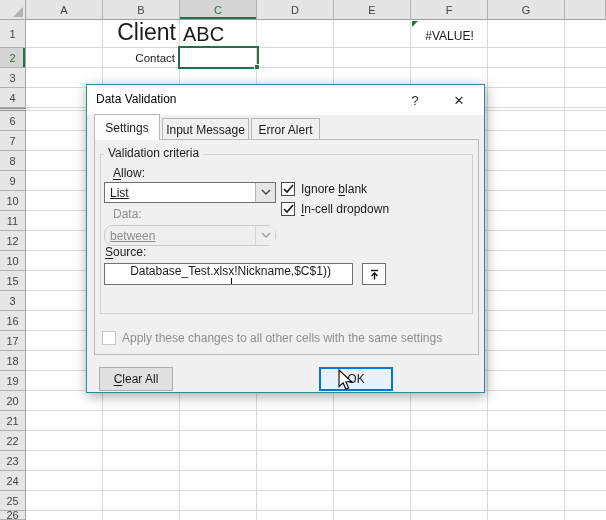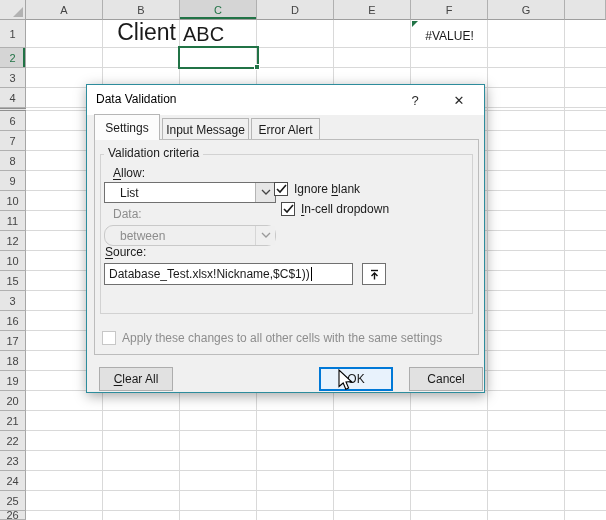--- a/index.html
+++ b/index.html
@@ -55,32 +55,32 @@
   .panel{position:absolute;left:7px;top:54px;width:385px;height:216px;background:#f0f0f0;
          border:1px solid #bcbcbc;z-index:1;}
   .fieldset{position:absolute;left:13px;top:69px;width:373px;height:160px;
          border:1px solid #d2d2d2;z-index:2;}
   .fs-label{position:absolute;left:17px;top:61px;background:#f0f0f0;padding:0 4px;z-index:3;}
   .dlabel{position:absolute;z-index:3;}
   .ak{text-decoration:underline;text-underline-offset:2px;}
   .gray{color:#8d8d8d;}
   .combo{position:absolute;height:21px;width:172px;background:#fff;border:1px solid #707070;
          display:flex;align-items:center;z-index:3;}
-  .combo .ctext{flex:1;padding-left:15px;}
+  .combo .ctext{flex:1;padding-left:5px;text-decoration:underline;}
   .combo .cbtn{width:20px;height:100%;background:#e6e6e6;border-left:1px solid #b5b5b5;
          display:flex;align-items:center;justify-content:center;}
   .combo.disabled{background:#efefef;border-color:#c9c9c9;color:#8d8d8d;border-radius:9px;}
   .combo.disabled .cbtn{background:#efefef;border-left-color:#d6d6d6;}
   .checkline{position:absolute;display:flex;align-items:center;z-index:3;}
   .cb{width:14px;height:14px;background:#fff;border:1px solid #4a4a4a;margin-right:6px;
       display:flex;align-items:center;justify-content:center;flex:none;}
   .cb.disabled{border-color:#c7c7c7;}
   .input{position:absolute;left:17px;top:178px;width:249px;height:22px;background:#fff;
          border:1px solid #707070;display:flex;align-items:center;padding-left:4px;z-index:3;
-         white-space:nowrap;overflow:hidden;}
+         white-space:nowrap;overflow:hidden;flex-direction:column;}
   .caret{width:1px;height:14px;background:#000;margin-left:1px;}
   .collapse-btn{position:absolute;left:275px;top:178px;width:24px;height:22px;background:#fff;
          border:1px solid #707070;display:flex;align-items:center;justify-content:center;z-index:3;}
   .btn{position:absolute;top:282px;height:24px;background:#e1e1e1;border:1px solid #adadad;
        display:flex;align-items:center;justify-content:center;z-index:3;color:#1a1a1a;}
   .btn.clear{left:12px;width:74px;}
   .btn.ok{left:232px;width:74px;background:#e8f2fc;border:2px solid #0078d7;}
   .btn.cancel{left:322px;width:74px;}
   .cursor{position:absolute;left:338px;top:369px;z-index:100;}
 </style>
@@ -160,20 +160,21 @@
       <div class="gl-h" style="top: 410px;"></div>
       <div class="gl-h" style="top: 430px;"></div>
       <div class="gl-h" style="top: 450px;"></div>
       <div class="gl-h" style="top: 470px;"></div>
       <div class="gl-h" style="top: 490px;"></div>
       <div class="gl-h" style="top: 510px;"></div>
     </div>
 
   <div class="cell b1">Client</div>
   <div class="cell c1">ABC</div>
+  <div class="cell b2">Contact</div>
   <div class="cell f1">#VALUE!</div>
   <div class="err-tri"></div>
   <div class="sel-box"></div>
   <div class="fill-handle"></div>
 
   <div class="dialog">
     <div class="titlebar">
       <span class="title">Data Validation</span>
       <span class="tb-btn tb-help">?</span>
       <span class="tb-btn tb-close">✕</span>
@@ -190,21 +191,21 @@
     <div class="dlabel" style="left:26px;top:81px;"><span class="ak">A</span><span>llow:</span></div>
     <div class="combo" style="left:17px;top:97px;">
       <span class="ctext">List</span>
       <span class="cbtn">
         <svg width="10" height="7" viewBox="0 0 10 7">
             <polyline points="1,1 5,5 9,1" fill="none" stroke="#444" stroke-width="1.3"></polyline>
           </svg>
       </span>
     </div>
 
-    <div class="checkline" style="left:187px;top:97px;">
+    <div class="checkline" style="left:194px;top:97px;">
       <span class="cb">
         <svg width="11" height="10" viewBox="0 0 11 10">
             <polyline points="1,5 4,8 10,1" fill="none" stroke="#1a1a1a" stroke-width="1.6"></polyline>
           </svg>
       </span>
       <span><span>Ignore </span><span class="ak">b</span><span>lank</span></span>
     </div>
     <div class="checkline" style="left:194px;top:117px;">
       <span class="cb">
         <svg width="11" height="10" viewBox="0 0 11 10">
@@ -239,20 +240,19 @@
 
     <div class="checkline" style="left:15px;top:246px;">
       <span class="cb disabled"></span>
       <span class="gray">Apply these changes to all other cells with the same settings</span>
     </div>
 
     <div class="btn clear">
         <span><span class="ak">C</span><span>lear All</span></span>
       </div>
     <div class="btn ok">OK</div>
-    <div class="btn cancel">Cancel</div>
   </div>
 
   <svg class="cursor" width="16" height="24" viewBox="0 0 16 24">
     <path d="M1,1 L1,17.5 L5.2,14 L7.8,20.2 L10.6,19 L8,12.9 L13.4,12.6 Z" fill="#fff" stroke="#000" stroke-width="1.1"></path>
   </svg>
 
 </div>
 
 </body></html>

